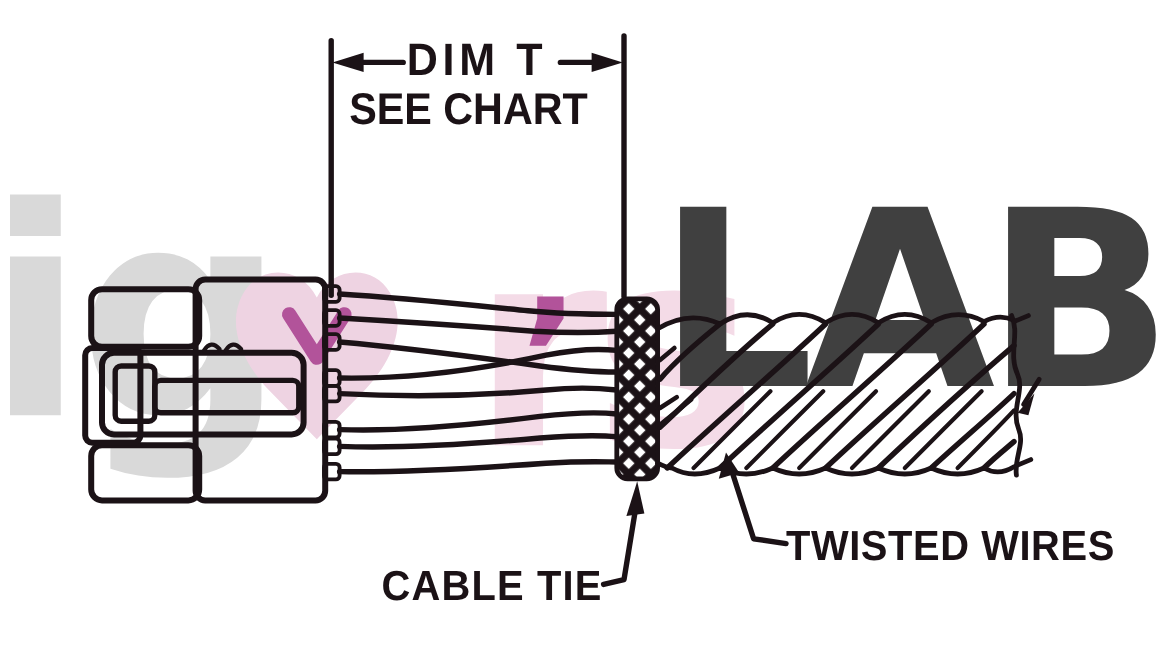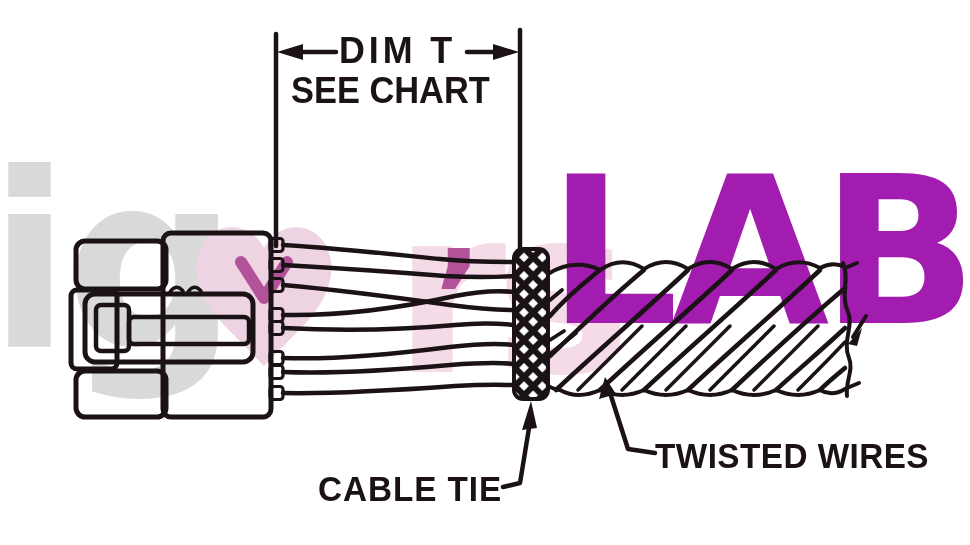--- a/index.html
+++ b/index.html
@@ -6,21 +6,21 @@
   .stage{
     position:relative;width:970px;height:545px;overflow:hidden;
     background:#ffffff;font-family:"Liberation Sans",sans-serif;
   }
   
   .watermark{position:absolute;inset:0;z-index:1;}
   .wm{position:absolute;font-family:"DejaVu Sans",sans-serif;font-weight:700;line-height:1;white-space:nowrap;}
   .wm-ig{left:-12px;top:142px;font-size:242px;color:#d9d9d9;letter-spacing:-6px;}
   .wm-rs{left:393px;top:178px;font-size:230px;color:#f4dbe7;letter-spacing:-12px;}
   .wm-apostrophe{left:433px;top:232px;font-size:132px;color:#b2539a;}
-  .wm-lab{left:548px;top:150px;font-size:205px;color:#a21caf;letter-spacing:-8px;}
+  .wm-lab{left:548px;top:150px;font-size:205px;color:#404040;letter-spacing:-8px;}
   .wm-heart{position:absolute;left:189px;top:216px;}
   
   .drawing{position:absolute;left:0;top:0;z-index:2;}
   
   .label{
     position:absolute;z-index:3;color:#1b1216;font-weight:700;
     white-space:nowrap;font-family:"Liberation Sans",sans-serif;
     transform-origin:left top;
   }
   .dim-t{left:339px;top:29px;font-size:37px;letter-spacing:4px;transform:scale(0.97,1.02);}

